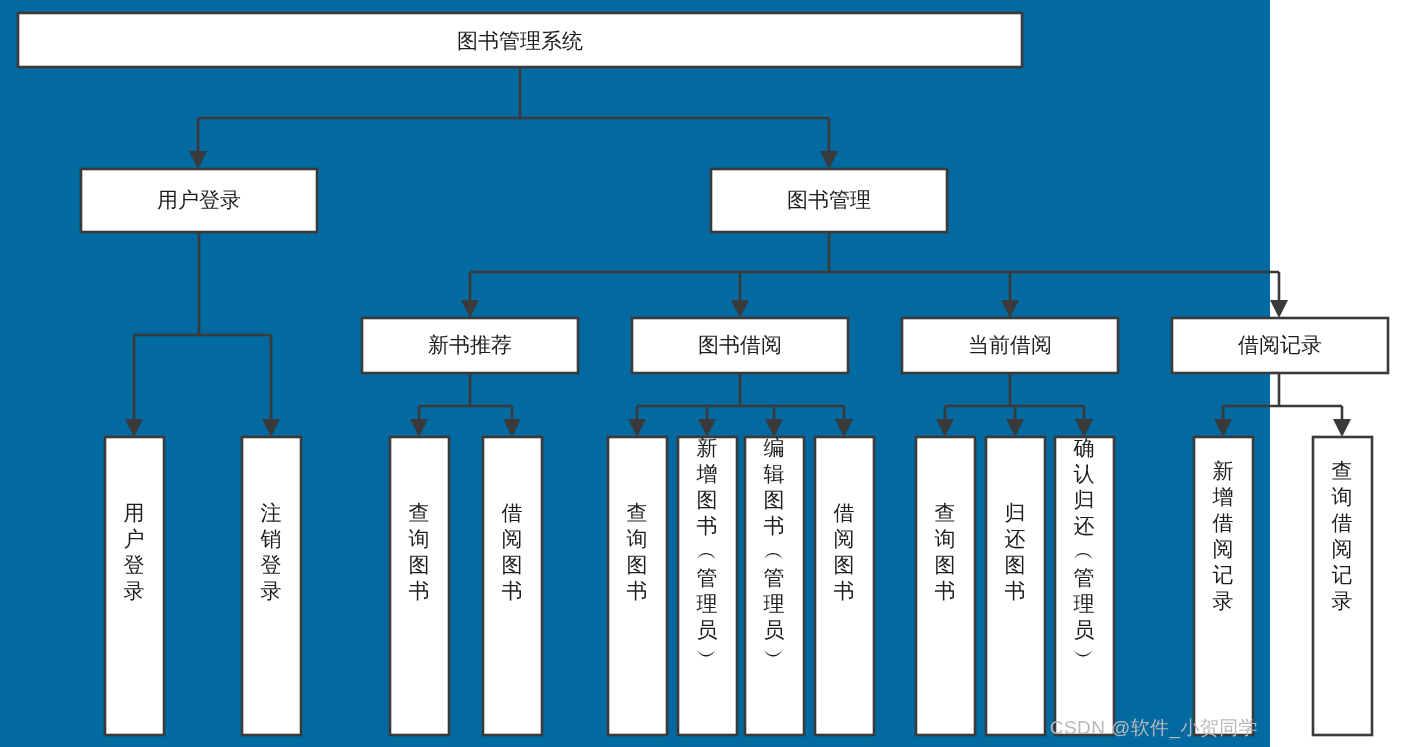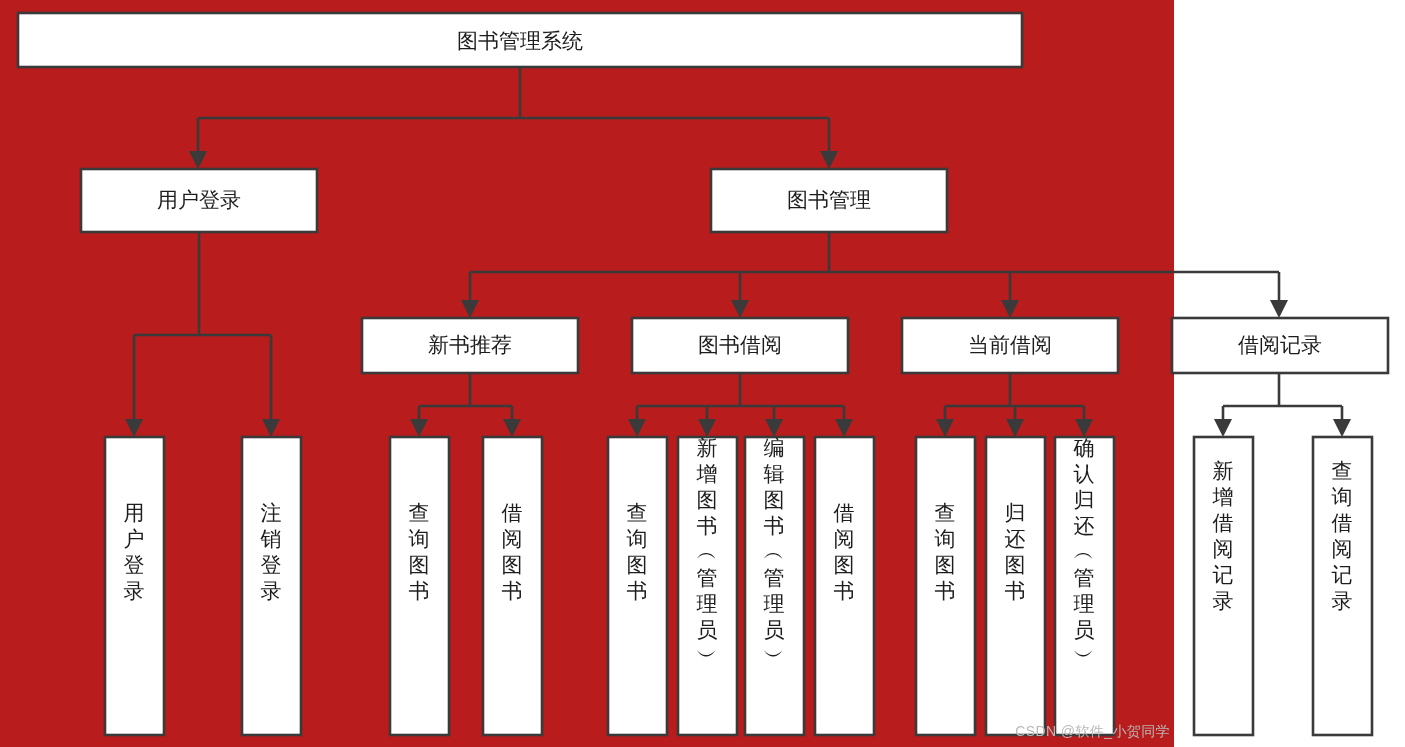--- a/index.html
+++ b/index.html
@@ -8,23 +8,23 @@
     background: #ffffff;
   }
   body {
     width: 1405px;
     height: 747px;
     font-family: "Liberation Sans", "DejaVu Sans", sans-serif;
     overflow: hidden;
   }
   #diagram-root {
     position: relative;
-    width: 1174px;
+    width: 1270px;
     height: 747px;
-    background: #b91c1c;
+    background: #0369a1;
   }
   svg#tree-svg {
     position: absolute;
     left: 0;
     top: 0;
     width: 1405px;
     height: 747px;
     display: block;
   }
   .node-box {
@@ -50,24 +50,24 @@
     dominant-baseline: middle;
   }
   .node-label-v {
     font-family: "Liberation Sans", "DejaVu Sans", sans-serif;
     font-size: 21px;
     fill: #1d1d1d;
     text-anchor: middle;
   }
   .watermark {
     position: absolute;
-    right: 4px;
+    right: 12px;
     bottom: 6px;
     font-family: "Liberation Sans", "DejaVu Sans", sans-serif;
-    font-size: 14px;
+    font-size: 19px;
     color: #b9b9b9;
     letter-spacing: 0.4px;
     white-space: nowrap;
     user-select: none;
   }
 </style>
 </head>
 <body>
 
 <div id="diagram-root">

